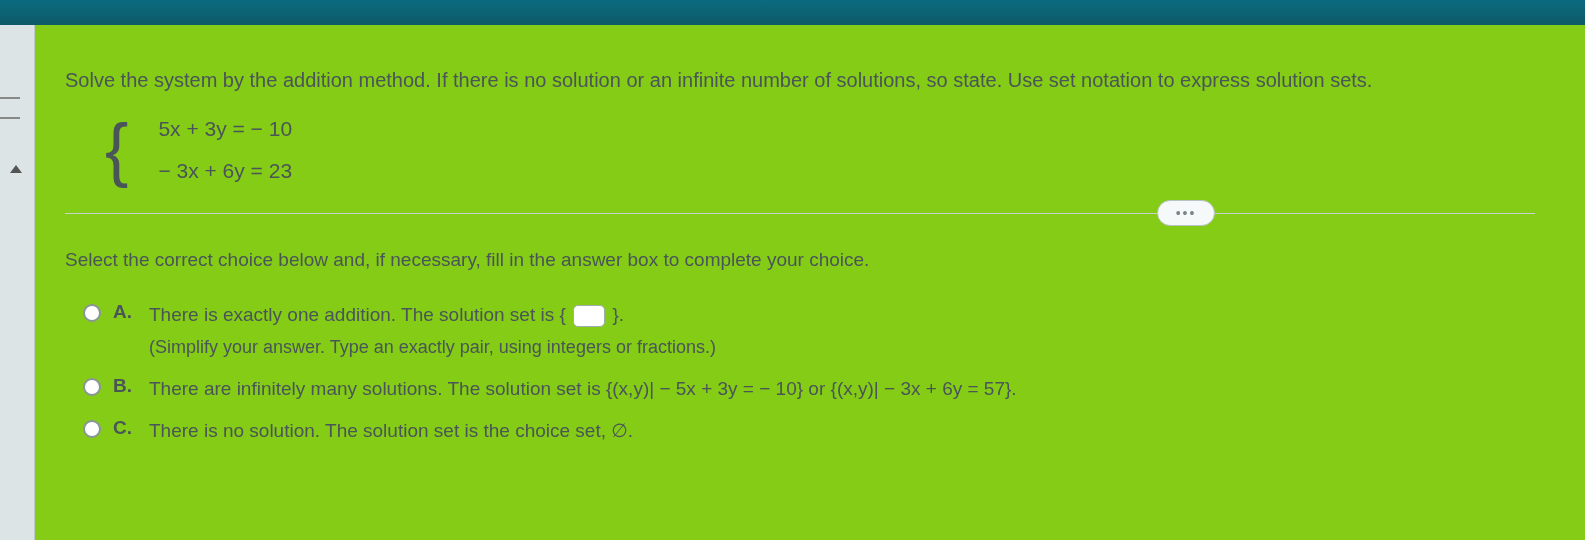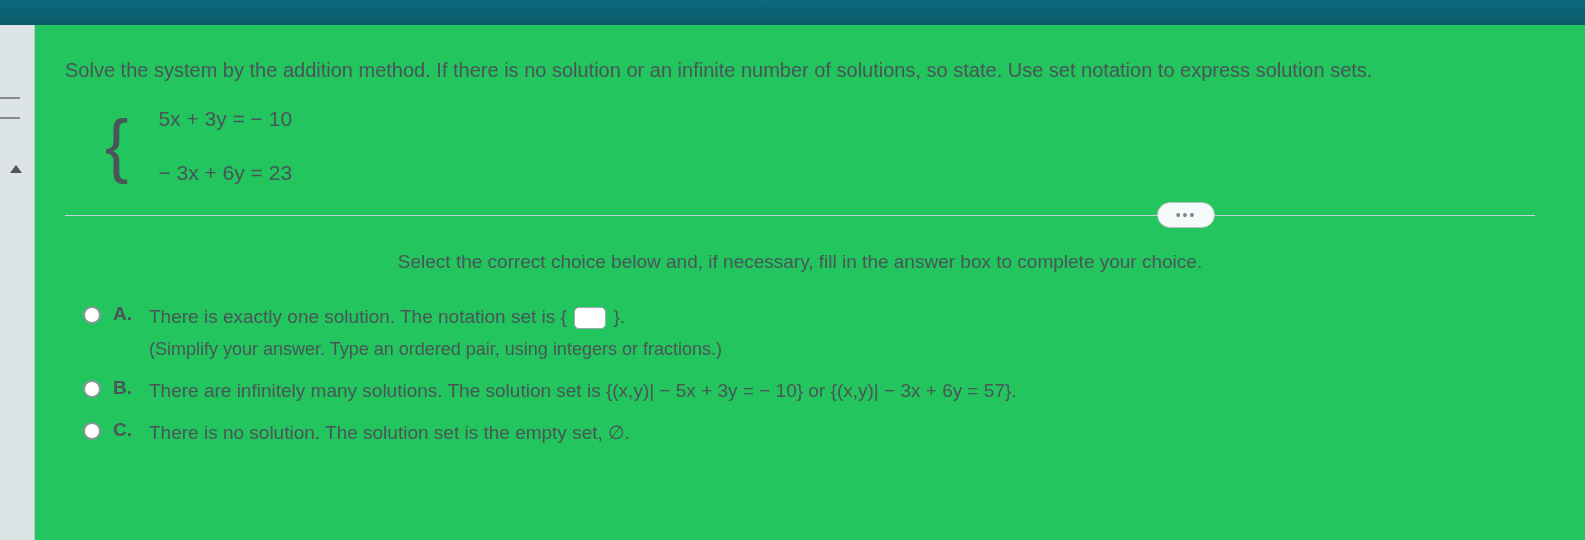--- a/index.html
+++ b/index.html
@@ -53,22 +53,22 @@
       border-left: 6px solid transparent;
       border-right: 6px solid transparent;
       border-bottom: 8px solid #555;
     }
     .content-area {
       position: absolute;
       left: 35px;
       top: 25px;
       right: 0;
       bottom: 0;
-      background: #22c55e;
-      padding: 30px 50px 20px 30px;
+      background: #84cc16;
+      padding: 40px 50px 20px 30px;
     }
     .question-text {
       font-size: 20px;
       color: #4a5558;
       line-height: 1.5;
       margin-bottom: 22px;
     }
     .equation-block {
       display: flex;
       align-items: center;
@@ -78,21 +78,21 @@
     .brace {
       font-size: 70px;
       color: #4a5558;
       font-weight: 200;
       line-height: 0.85;
       margin-right: 30px;
     }
     .equations {
       display: flex;
       flex-direction: column;
-      gap: 30px;
+      gap: 18px;
     }
     .equation {
       font-size: 21px;
       color: #4a5558;
       font-family: Arial, sans-serif;
     }
     .hr-container {
       position: relative;
       margin: 30px 0 35px 0;
     }
@@ -116,21 +116,20 @@
     }
     .hr-pill-dots {
       color: #7a8588;
       font-size: 14px;
       letter-spacing: 2px;
     }
     .instruction-text {
       font-size: 19px;
       color: #4a5558;
       margin-bottom: 30px;
-      text-align: center;
     }
     .choice-row {
       display: flex;
       align-items: flex-start;
       margin-bottom: 14px;
       padding-left: 18px;
     }
     .radio-circle {
       width: 18px;
       height: 18px;
@@ -199,33 +198,33 @@
       <span class="hr-pill-dots">•••</span>
     </div>
   </div>
 
   <div class="instruction-text">Select the correct choice below and, if necessary, fill in the answer box to complete your choice.</div>
 
   <div class="choice-row">
     <div class="radio-circle"></div>
     <div class="choice-letter">A.</div>
     <div class="choice-content">
-      <span>There is exactly one solution. The notation set is </span>
+      <span>There is exactly one addition. The solution set is </span>
       <span>{</span>
       <span class="answer-box"></span>
       <span>}.</span>
-      <div class="choice-sub">(Simplify your answer. Type an ordered pair, using integers or fractions.)</div>
+      <div class="choice-sub">(Simplify your answer. Type an exactly pair, using integers or fractions.)</div>
     </div>
   </div>
 
   <div class="choice-row">
     <div class="radio-circle"></div>
     <div class="choice-letter">B.</div>
     <div class="choice-content">There are infinitely many solutions. The solution set is {(x,y)| − 5x + 3y = − 10} or {(x,y)| − 3x + 6y = 57}.</div>
   </div>
 
   <div class="choice-row">
     <div class="radio-circle"></div>
     <div class="choice-letter">C.</div>
-    <div class="choice-content">There is no solution. The solution set is the empty set, ∅.</div>
+    <div class="choice-content">There is no solution. The solution set is the choice set, ∅.</div>
   </div>
 
 </div>
 
 </body></html>

